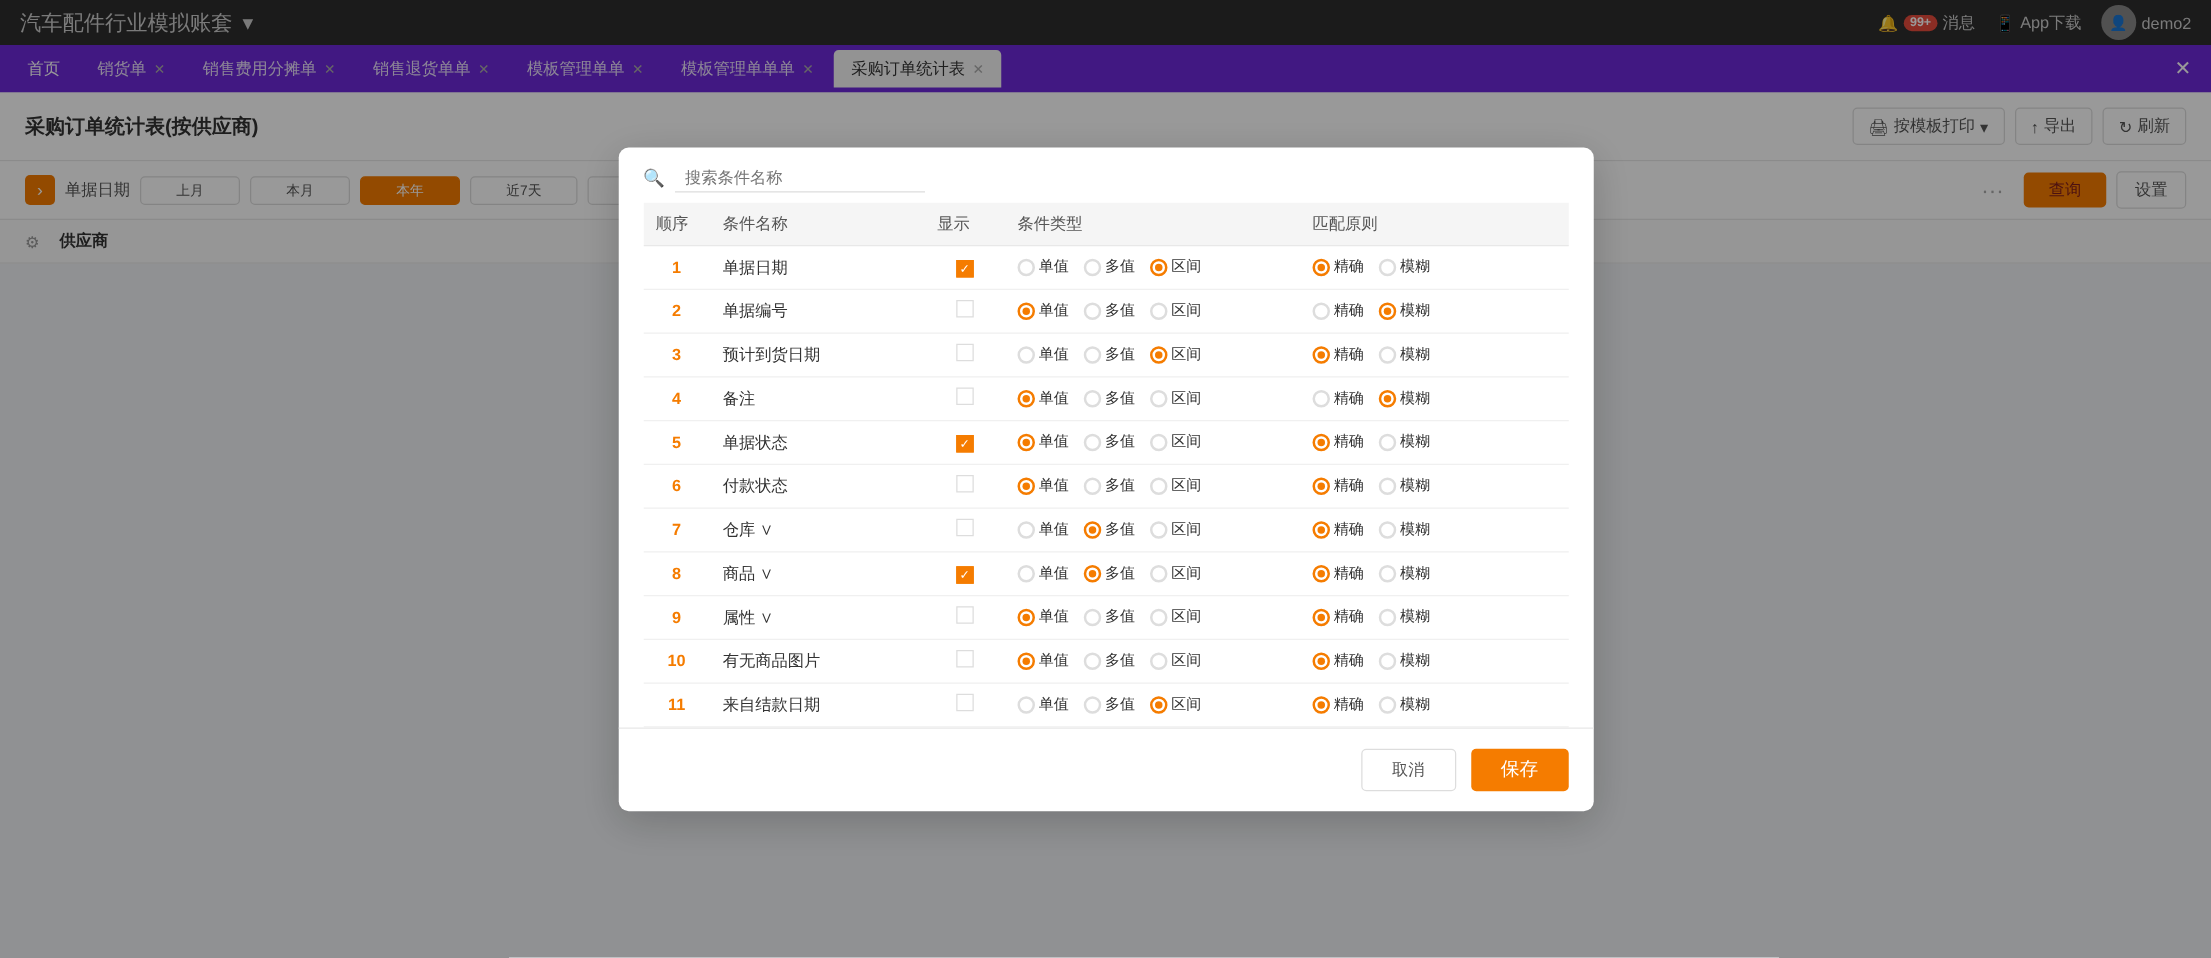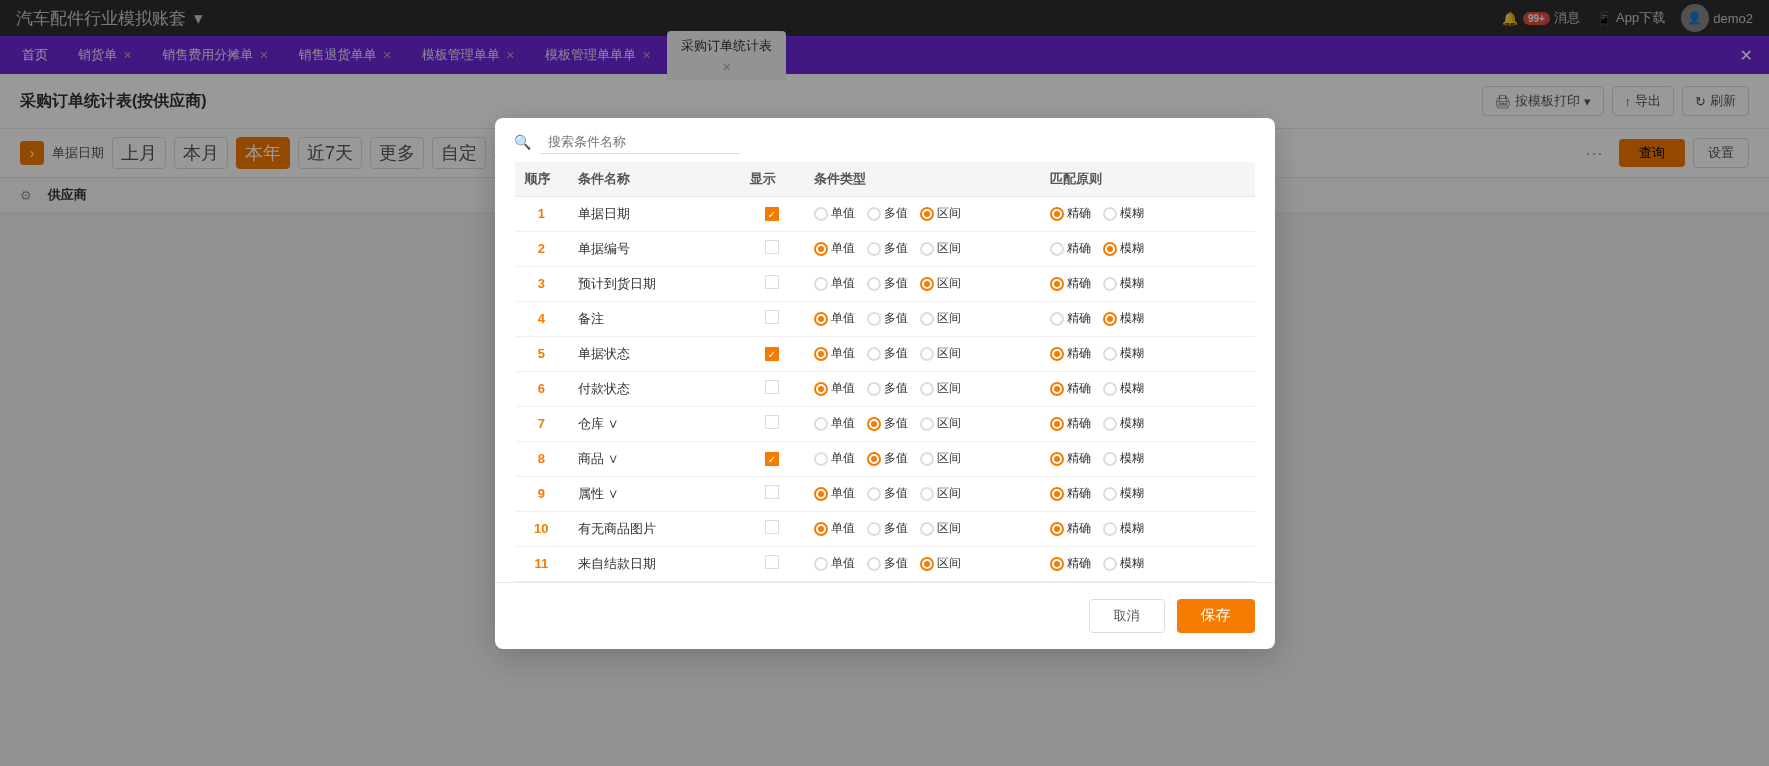--- a/index.html
+++ b/index.html
@@ -43,21 +43,20 @@
       border-radius: 4px 4px 0 0;
       cursor: pointer;
       font-size: 13px;
       color: rgba(255,255,255,0.85);
       display: flex; align-items: center; gap: 6px;
       white-space: nowrap;
     }
     .tab-item.active {
       background: #f5f5f5;
       color: #333;
-      flex-direction: column;
     }
     .tab-item .close-x { font-size: 11px; color: #aaa; }
     .tab-home { color: white; font-size: 13px; padding: 6px 14px; cursor: pointer; }
     .close-all { margin-left: auto; color: white; cursor: pointer; font-size: 16px; padding: 0 8px; }
 
     
     .page-header {
       background: white;
       padding: 12px 20px;
       border-bottom: 1px solid #e8e8e8;
@@ -92,27 +91,27 @@
       align-items: center;
       gap: 8px;
     }
     .filter-toggle {
       background: #f57c00; color: white; border: none;
       width: 24px; height: 24px; border-radius: 4px; cursor: pointer;
       font-size: 14px; display: flex; align-items: center; justify-content: center;
     }
     .filter-label { color: #555; font-size: 13px; }
     .date-btn {
-      padding: 3px 8px; border-radius: 4px; border: 1px solid #ddd;
-      cursor: pointer; font-size: 18px; background: white; color: #555;
+      padding: 3px 28px; border-radius: 4px; border: 1px solid #ddd;
+      cursor: pointer; font-size: 11px; background: white; color: #555;
     }
     .date-btn.active { background: #f57c00; color: white; border-color: #f57c00; }
     .date-range { font-size: 12px; color: #777; }
     .query-btn {
-      background: #f57c00; color: #000000; border: none;
+      background: #f57c00; color: #7f1d1d; border: none;
       padding: 5px 20px; border-radius: 4px; cursor: pointer; font-size: 13px;
       margin-left: auto;
     }
     .set-btn {
       background: white; color: #555; border: 1px solid #ddd;
       padding: 5px 14px; border-radius: 4px; cursor: pointer; font-size: 13px;
     }
 
     
     .table-area {
@@ -211,21 +210,21 @@
     }
     .dialog-table thead tr {
       background: #f5f5f5;
     }
     .dialog-table th {
       padding: 8px 10px;
       text-align: left;
       font-size: 13px;
       color: #555;
       border-bottom: 1px solid #e8e8e8;
-      font-weight: bold;
+      font-weight: normal;
     }
     .dialog-table td {
       padding: 8px 10px;
       font-size: 13px;
       color: #333;
       border-bottom: 1px solid #f0f0f0;
     }
     .th-order { width: 50px; }
     .th-name { width: 160px; }
     .th-display { width: 60px; text-align: center; }

